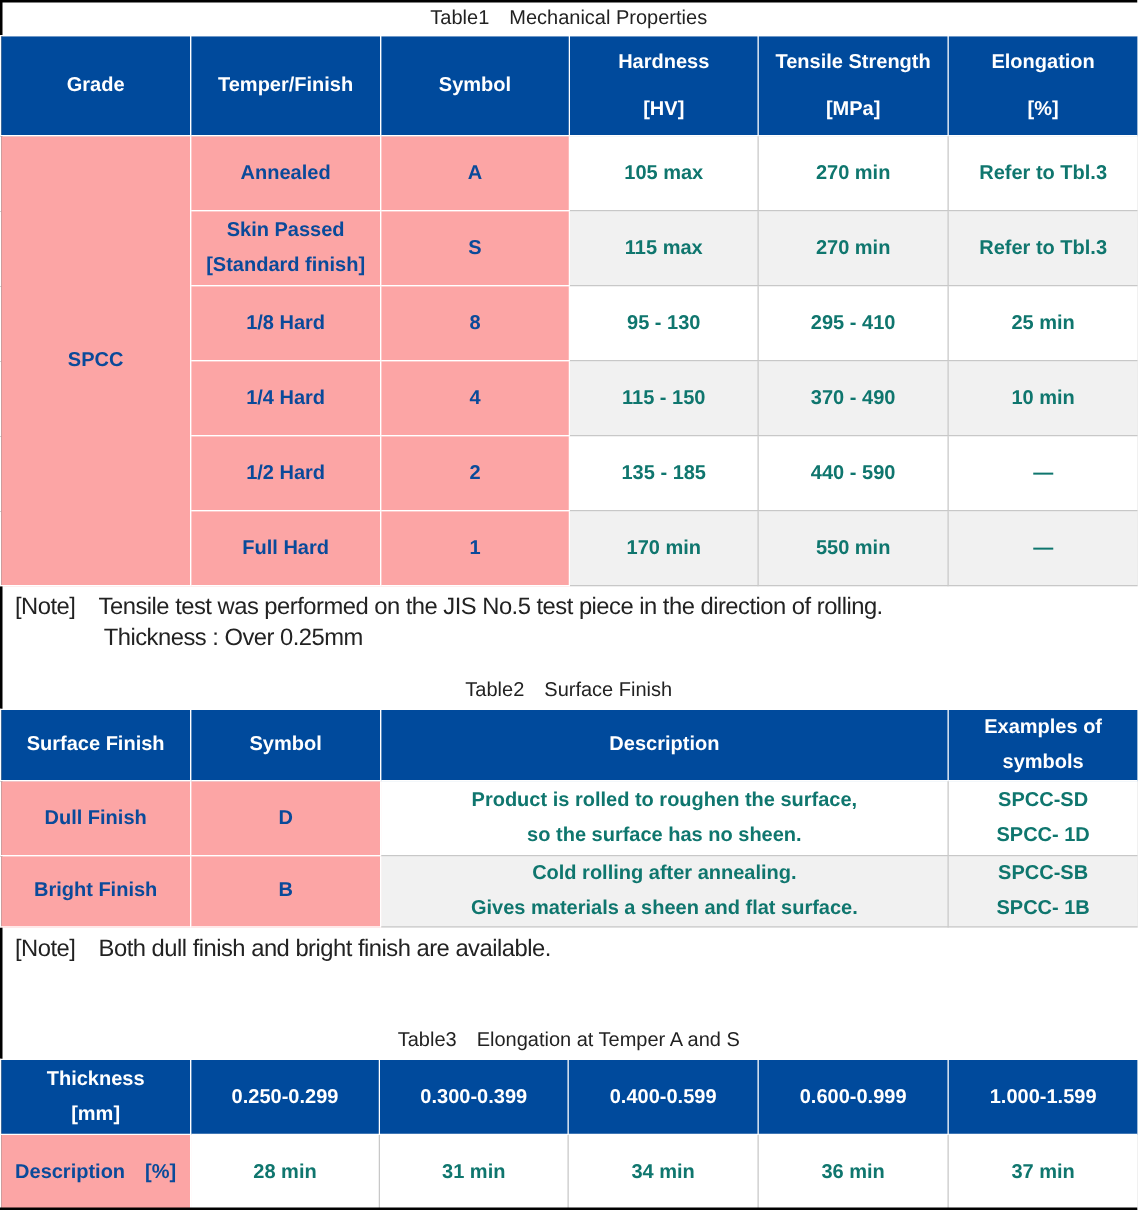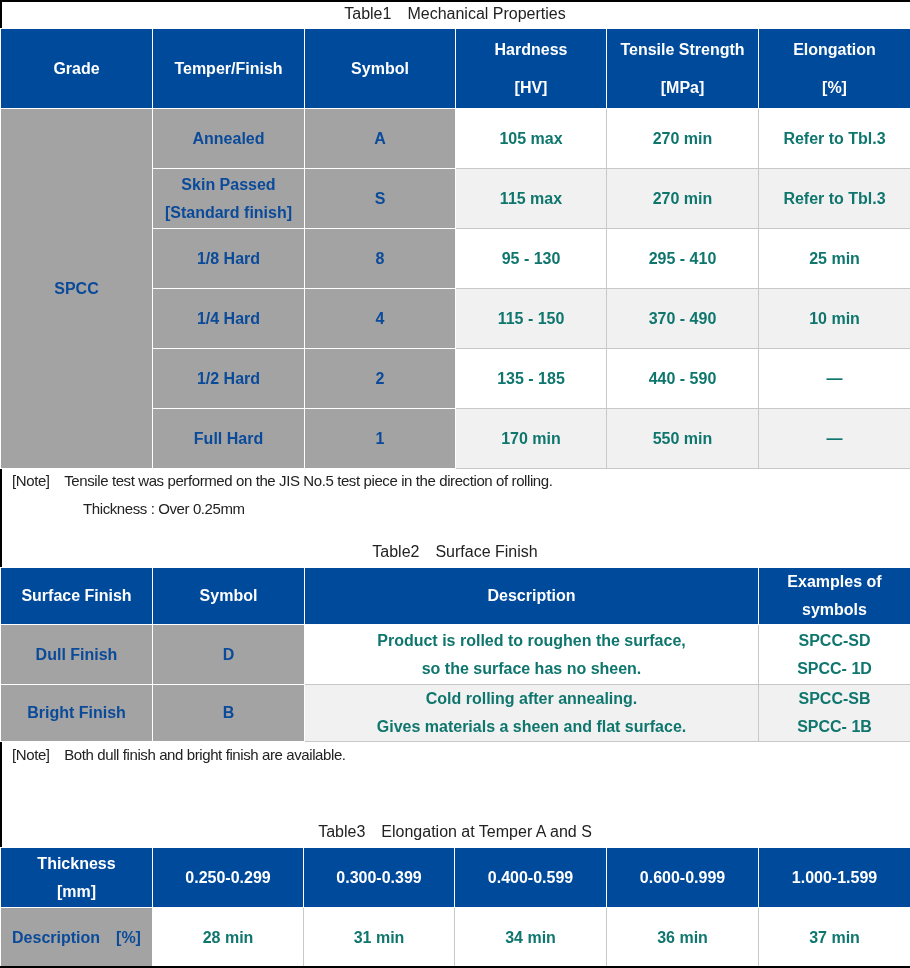--- a/index.html
+++ b/index.html
@@ -4,25 +4,25 @@
 <style>
   html, body { margin:0; padding:0; background:#ffffff; }
   body { width:910px; height:968px; position:relative; overflow:hidden;
          font-family:"Liberation Sans", "DejaVu Sans", sans-serif; }
   .frame-left { position:absolute; left:0; top:0; width:2px; background:#000; }
   .frame-top { position:absolute; left:0; top:0; width:910px; height:2px; background:#000; }
   .caption { position:absolute; left:0; width:910px; text-align:center; font-size:16px; color:#222; }
   table.t { position:absolute; left:0; border-collapse:collapse; table-layout:fixed; width:910px; }
   table.t td, table.t th { text-align:center; vertical-align:middle; padding:0; font-weight:bold; font-size:16px; line-height:28px; }
   table.t th { background:#004a9c; color:#ffffff; border:1px solid #ffffff; }
-  td.lbl { background:#a3a3a3; color:#0a4a9a; border:1px solid #ffffff; }
+  td.lbl { background:#fca5a5; color:#0a4a9a; border:1px solid #ffffff; }
   td.val { color:#0f766e; border:1px solid #c8c8c8; }
   tr.odd td.val { background:#ffffff; }
   tr.even td.val { background:#f1f1f1; }
-  .note { position:absolute; font-size:15px; color:#222; letter-spacing:-0.4px; }
+  .note { position:absolute; font-size:19px; color:#222; letter-spacing:-0.4px; }
   .bottom-line { position:absolute; left:0; top:966px; width:910px; height:2px; background:#000; }
 </style>
 </head>
 <body>
 
 <div class="frame-top"></div>
 <div class="frame-left" style="height:968px;"></div>
 
 <div class="caption" style="top:4px;">Table1　Mechanical Properties</div>
 <table class="t" style="top:28px;">

